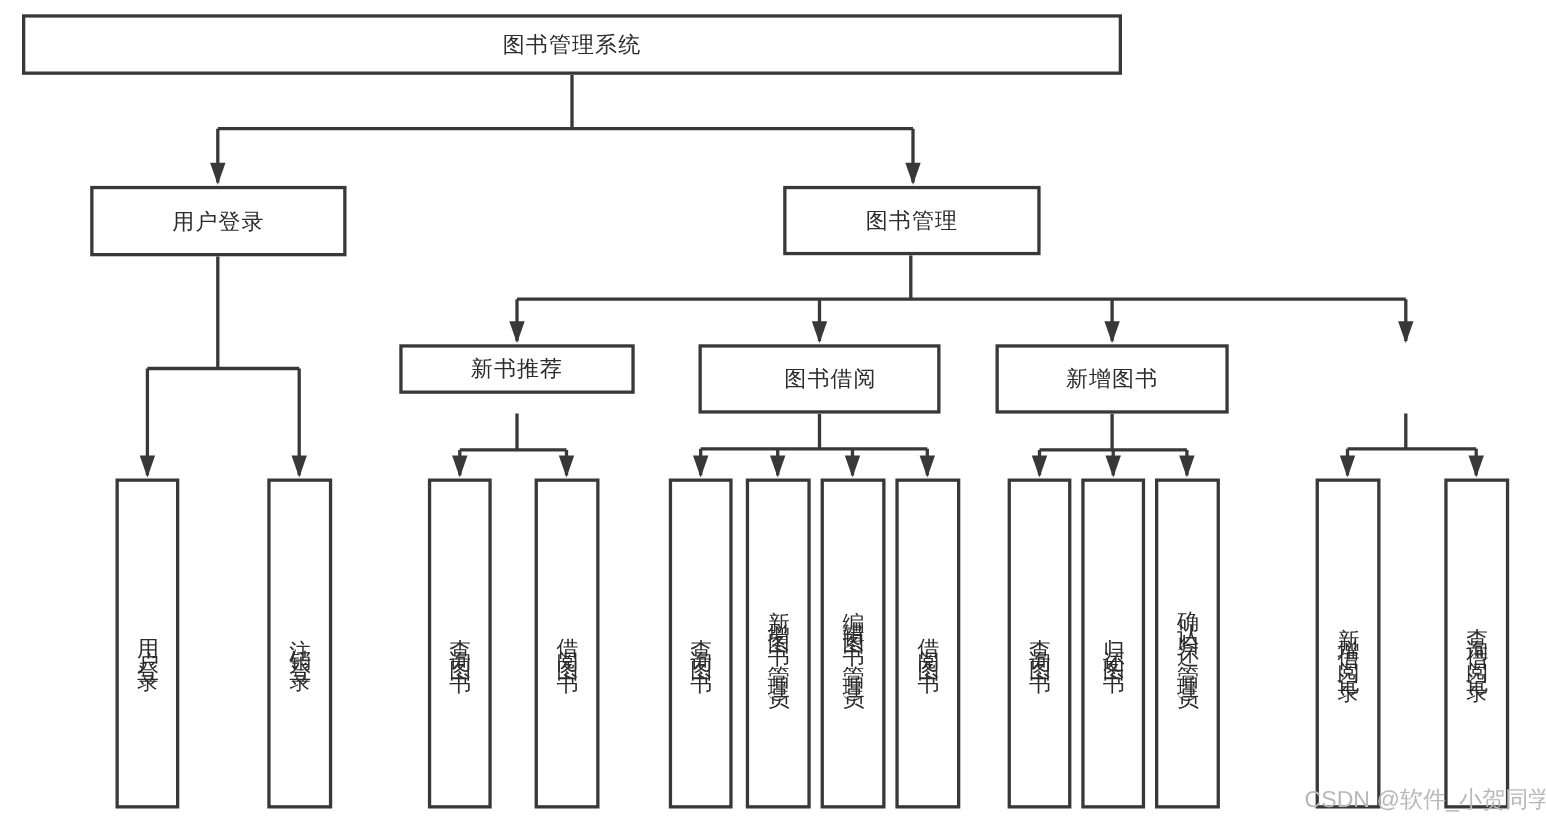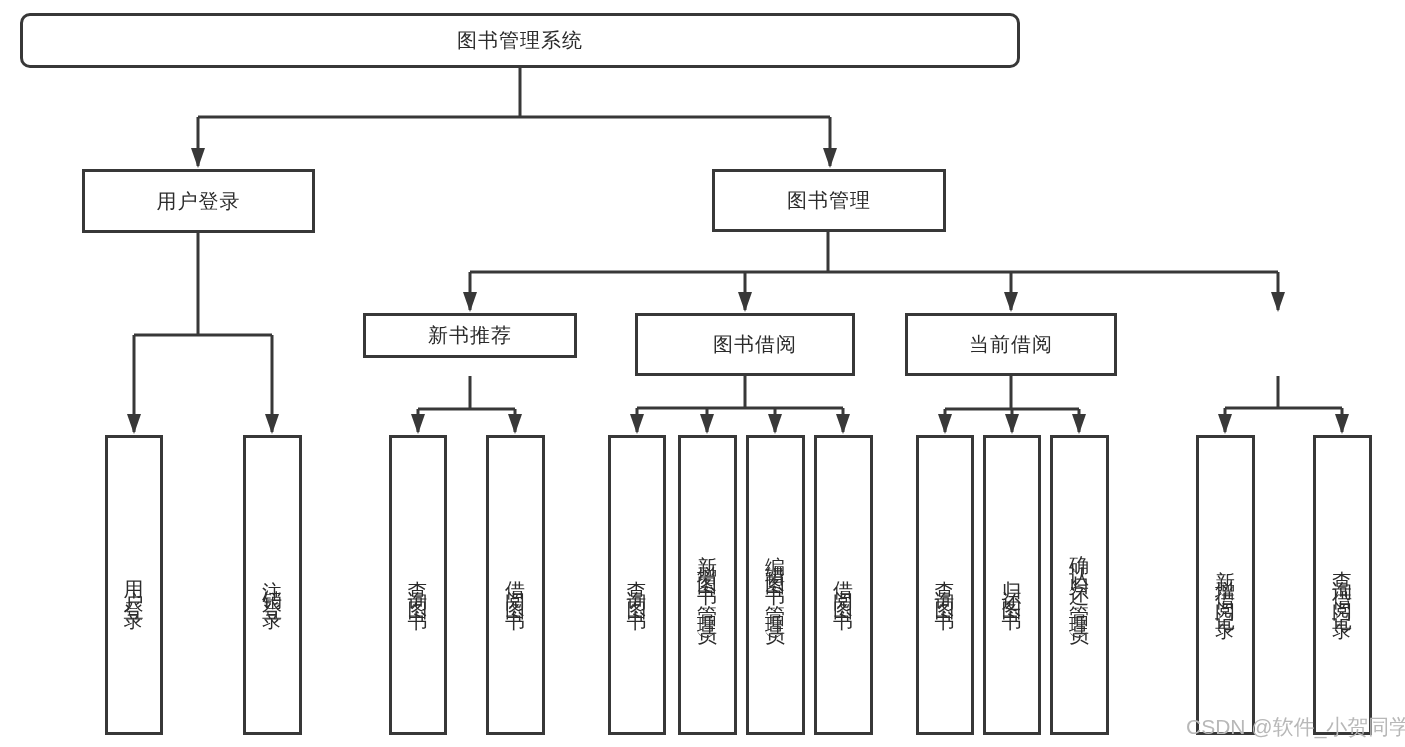--- a/index.html
+++ b/index.html
@@ -99,39 +99,39 @@
       <polygon points="768,414 782,414 775,434"></polygon>
       <polygon points="836,414 850,414 843,434"></polygon>
       <polygon points="938,414 952,414 945,434"></polygon>
       <polygon points="1005,414 1019,414 1012,434"></polygon>
       <polygon points="1072,414 1086,414 1079,434"></polygon>
       <polygon points="1218,414 1232,414 1225,434"></polygon>
       <polygon points="1335,414 1349,414 1342,434"></polygon>
     </g>
   </svg>
 
-  <div class="box" style="left:20px; top:13px; width:1000px; height:55px;border-radius:10px;">
+  <div class="box" style="left:20px; top:13px; width:1000px; height:55px;">
     <span>图书管理系统</span>
   </div>
 
   <div class="box" style="left:82px; top:169px; width:233px; height:64px;">
     <span>用户登录</span>
   </div>
   <div class="box" style="left:712px; top:169px; width:234px; height:63px;">
     <span>图书管理</span>
   </div>
 
   <div class="box" style="left:363px; top:313px; width:214px; height:45px;">
     <span>新书推荐</span>
   </div>
   <div class="box" style="left:635px; top:313px; width:220px; height:63px;padding-left:20px;">
     <span>图书借阅</span>
   </div>
   <div class="box" style="left:905px; top:313px; width:212px; height:63px;">
-    <span>当前借阅</span>
+    <span>新增图书</span>
   </div>
 
   <div class="vbox" style="left:105px; width:58px;">
     <span class="vlabel">用户登录</span>
   </div>
   <div class="vbox" style="left:243px; width:59px;">
     <span class="vlabel">注销登录</span>
   </div>
 
   <div class="vbox" style="left:389px; width:58px;">

